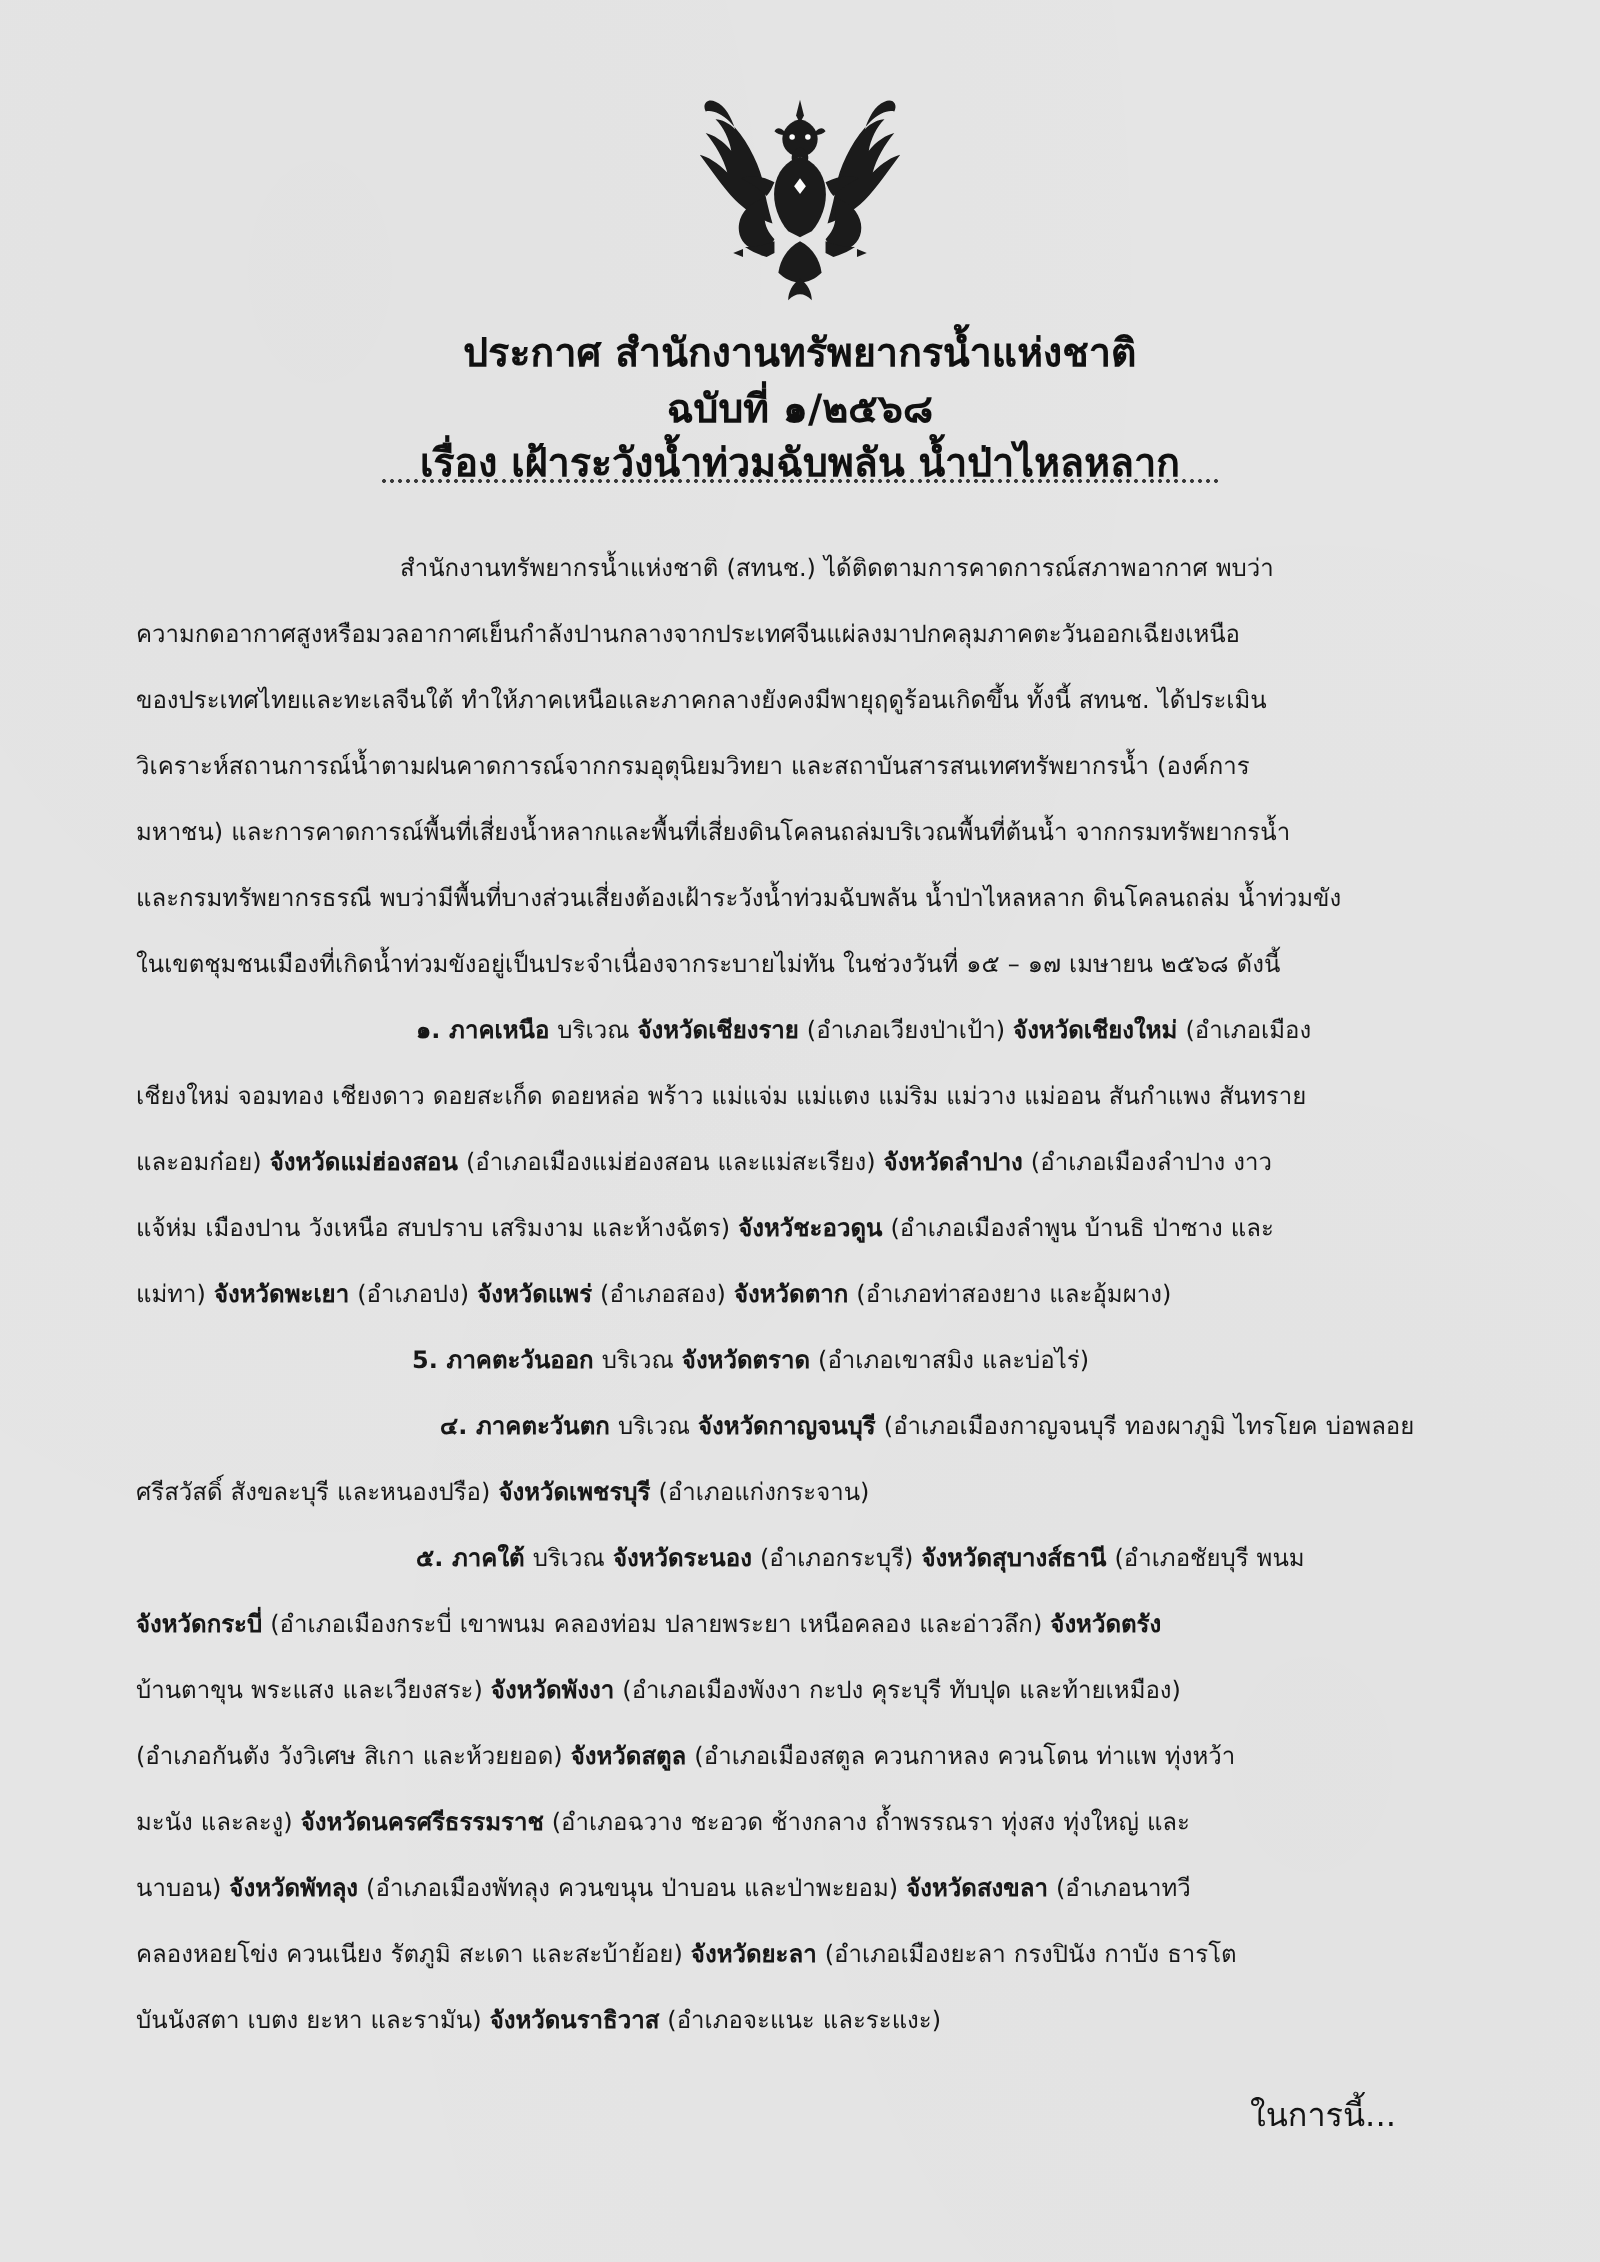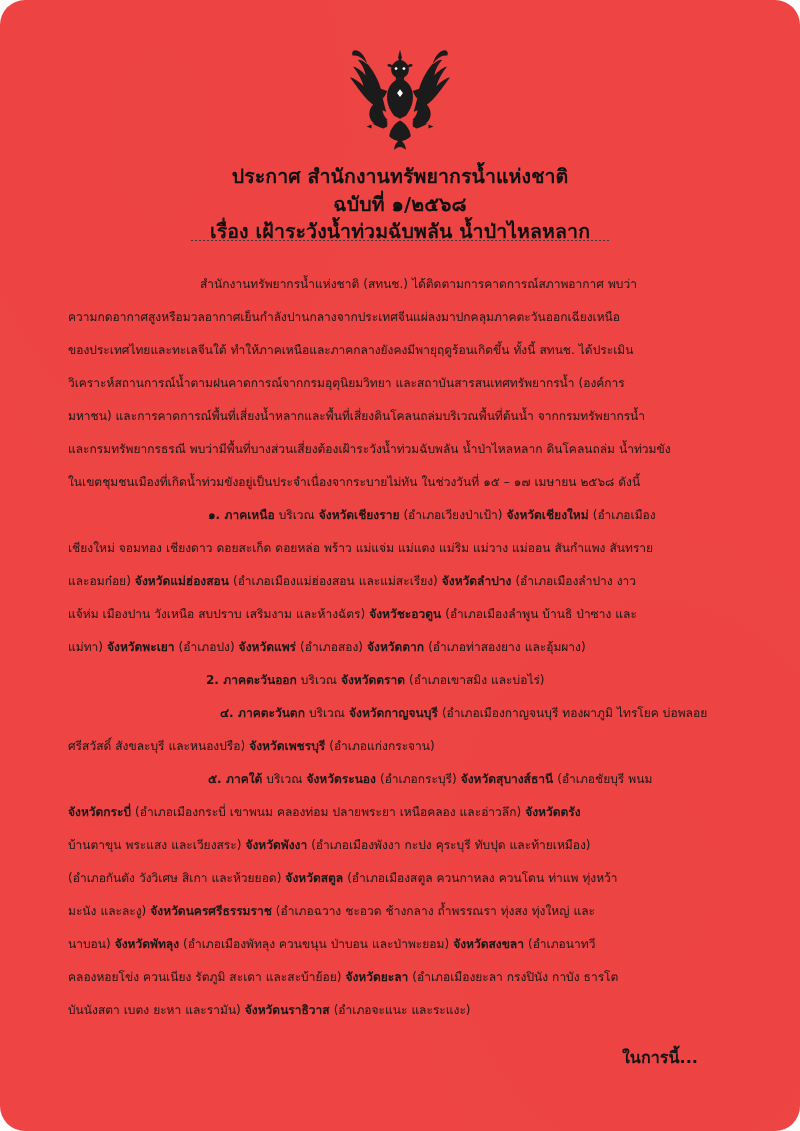--- a/index.html
+++ b/index.html
@@ -14,22 +14,21 @@
     font-family: "DejaVu Sans", "Liberation Sans", sans-serif;
     color: #141414;
     overflow: hidden;
     position: relative;
   }
 
   
   .page {
     position: absolute;
     inset: 0;
-    background: #ef4444;
-    border-radius: 25px;
+    background: #e5e5e5;
   }
 
   .page::before {
     content: "";
     position: absolute;
     inset: 0;
     background:
       radial-gradient(ellipse at 20% 12%, rgba(0,0,0,0.012), rgba(0,0,0,0) 55%),
       radial-gradient(ellipse at 82% 78%, rgba(0,0,0,0.010), rgba(0,0,0,0) 60%);
     pointer-events: none;
@@ -119,21 +118,20 @@
 
   b, .bold { font-weight: bold; }
 
   .footer-line {
     display: block;
     text-align: right;
     padding-right: 38px;
     font-size: 16.2px;
     line-height: 33px;
     margin-top: 14px;
-    font-weight: bold;
   }
 </style>
 </head>
 <body>
 
 <div class="page">
 
   <div class="emblem-wrap">
     <svg class="emblem" viewBox="0 0 120 114" aria-hidden="true">
       <g fill="#1b1b1b">
@@ -203,21 +201,21 @@
       <span class="line">และกรมทรัพยากรธรณี พบว่ามีพื้นที่บางส่วนเสี่ยงต้องเฝ้าระวังน้ำท่วมฉับพลัน น้ำป่าไหลหลาก ดินโคลนถล่ม น้ำท่วมขัง</span>
       <span class="line">ในเขตชุมชนเมืองที่เกิดน้ำท่วมขังอยู่เป็นประจำเนื่องจากระบายไม่ทัน ในช่วงวันที่ ๑๕ – ๑๗ เมษายน ๒๕๖๘ ดังนี้</span>
     </div>
 
     <div class="para" id="sections-host">
         <span class="line ind-sec"><b>๑. ภาคเหนือ</b><span> บริเวณ </span><b>จังหวัดเชียงราย</b><span> (อำเภอเวียงป่าเป้า) </span><b>จังหวัดเชียงใหม่</b><span> (อำเภอเมือง</span></span>
         <span class="line"><span>เชียงใหม่ จอมทอง เชียงดาว ดอยสะเก็ด ดอยหล่อ พร้าว  แม่แจ่ม แม่แตง แม่ริม แม่วาง แม่ออน สันกำแพง สันทราย</span></span>
         <span class="line"><span>และอมก๋อย) </span><b>จังหวัดแม่ฮ่องสอน</b><span> (อำเภอเมืองแม่ฮ่องสอน และแม่สะเรียง) </span><b>จังหวัดลำปาง</b><span> (อำเภอเมืองลำปาง งาว</span></span>
         <span class="line"><span>แจ้ห่ม เมืองปาน วังเหนือ สบปราบ เสริมงาม และห้างฉัตร) </span><b>จังหวัชะอวดูน</b><span> (อำเภอเมืองลำพูน บ้านธิ ป่าซาง และ</span></span>
         <span class="line"><span>แม่ทา) </span><b>จังหวัดพะเยา</b><span> (อำเภอปง) </span><b>จังหวัดแพร่</b><span> (อำเภอสอง) </span><b>จังหวัดตาก</b><span> (อำเภอท่าสองยาง และอุ้มผาง)</span></span>
-        <span class="line ind-sec3"><b>2. ภาคตะวันออก</b><span> บริเวณ </span><b>จังหวัดตราด</b><span> (อำเภอเขาสมิง และบ่อไร่)</span></span>
+        <span class="line ind-sec3"><b>5. ภาคตะวันออก</b><span> บริเวณ </span><b>จังหวัดตราด</b><span> (อำเภอเขาสมิง และบ่อไร่)</span></span>
         <span class="line ind-sec2"><b>๔. ภาคตะวันตก</b><span> บริเวณ </span><b>จังหวัดกาญจนบุรี</b><span> (อำเภอเมืองกาญจนบุรี ทองผาภูมิ ไทรโยค บ่อพลอย</span></span>
         <span class="line"><span>ศรีสวัสดิ์ สังขละบุรี และหนองปรือ) </span><b>จังหวัดเพชรบุรี</b><span> (อำเภอแก่งกระจาน)</span></span>
         <span class="line ind-sec5"><b>๕. ภาคใต้</b><span> บริเวณ </span><b>จังหวัดระนอง</b><span> (อำเภอกระบุรี) </span><b>จังหวัดสุบางส์ธานี</b><span> (อำเภอชัยบุรี พนม</span></span>
         <span class="line"><b>จังหวัดกระบี่</b><span> (อำเภอเมืองกระบี่ เขาพนม คลองท่อม ปลายพระยา เหนือคลอง และอ่าวลึก) </span><b>จังหวัดตรัง</b></span>
         <span class="line"><span>บ้านตาขุน พระแสง และเวียงสระ) </span><b>จังหวัดพังงา</b><span> (อำเภอเมืองพังงา กะปง คุระบุรี ทับปุด และท้ายเหมือง)</span></span>
         <span class="line"><span>(อำเภอกันตัง วังวิเศษ สิเกา และห้วยยอด) </span><b>จังหวัดสตูล</b><span> (อำเภอเมืองสตูล ควนกาหลง ควนโดน ท่าแพ ทุ่งหว้า</span></span>
         <span class="line"><span>มะนัง และละงู) </span><b>จังหวัดนครศรีธรรมราช</b><span> (อำเภอฉวาง ชะอวด ช้างกลาง ถ้ำพรรณรา ทุ่งสง ทุ่งใหญ่ และ</span></span>
         <span class="line"><span>นาบอน) </span><b>จังหวัดพัทลุง</b><span> (อำเภอเมืองพัทลุง ควนขนุน ป่าบอน และป่าพะยอม) </span><b>จังหวัดสงขลา</b><span> (อำเภอนาทวี</span></span>
         <span class="line"><span>คลองหอยโข่ง ควนเนียง รัตภูมิ สะเดา และสะบ้าย้อย) </span><b>จังหวัดยะลา</b><span> (อำเภอเมืองยะลา กรงปินัง กาบัง ธารโต</span></span>
         <span class="line"><span>บันนังสตา เบตง ยะหา และรามัน) </span><b>จังหวัดนราธิวาส</b><span> (อำเภอจะแนะ และระแงะ)</span></span>

